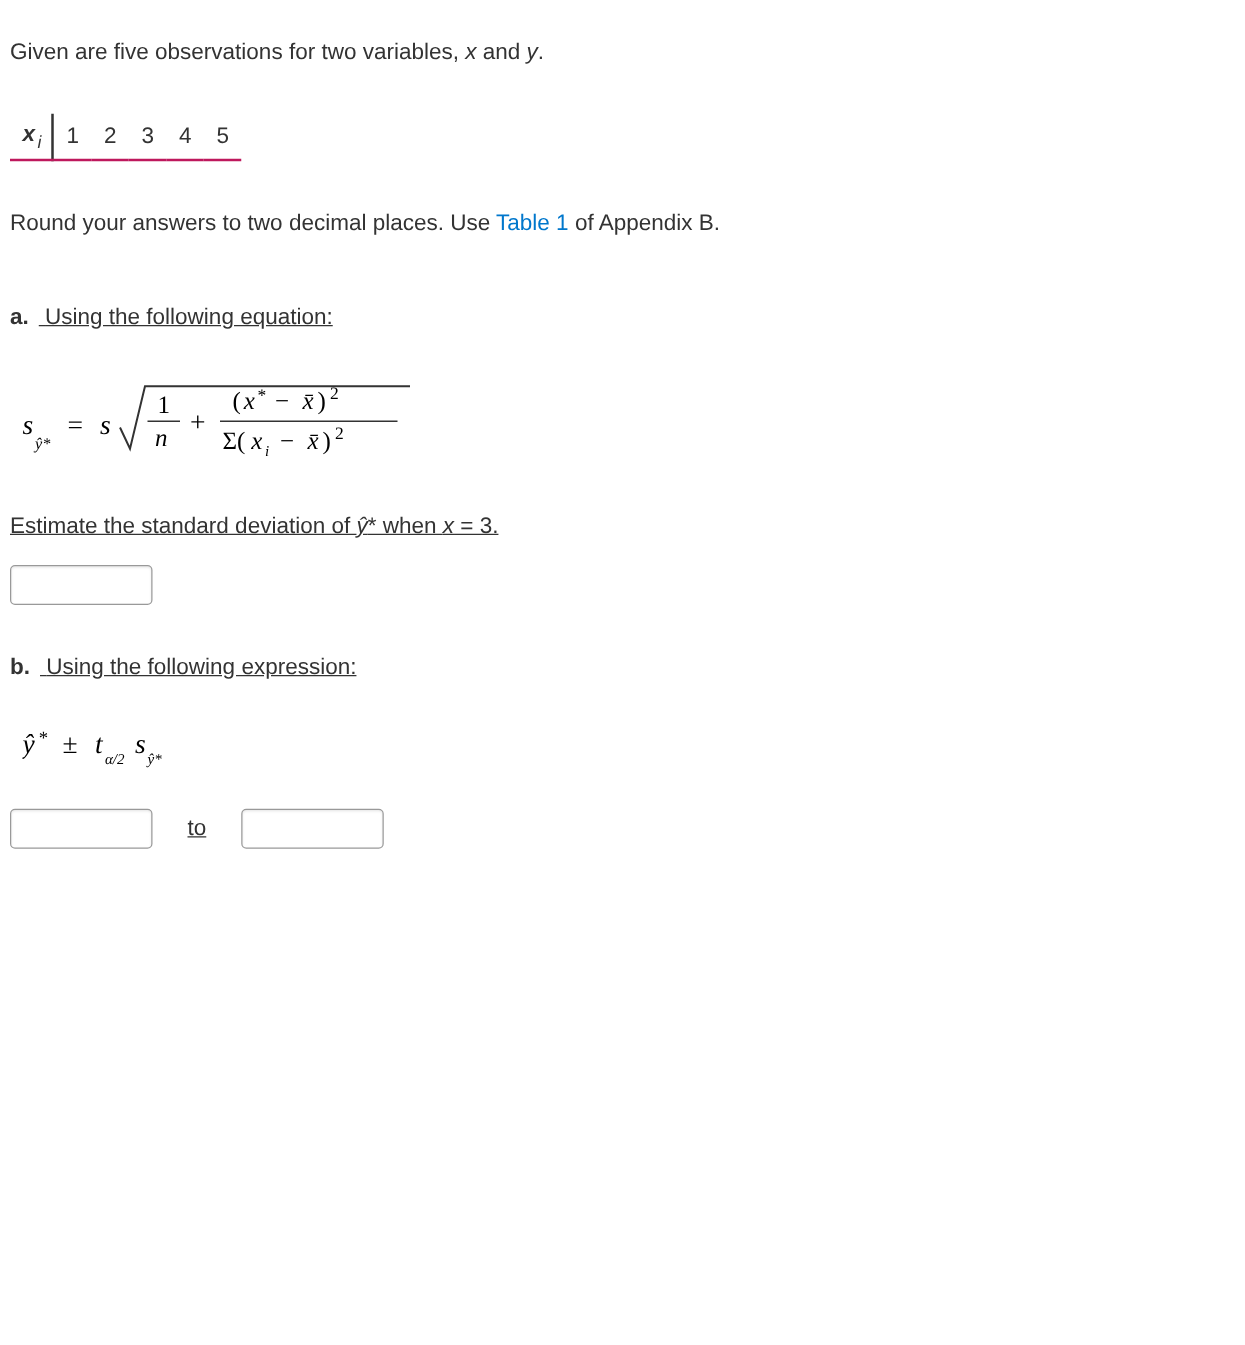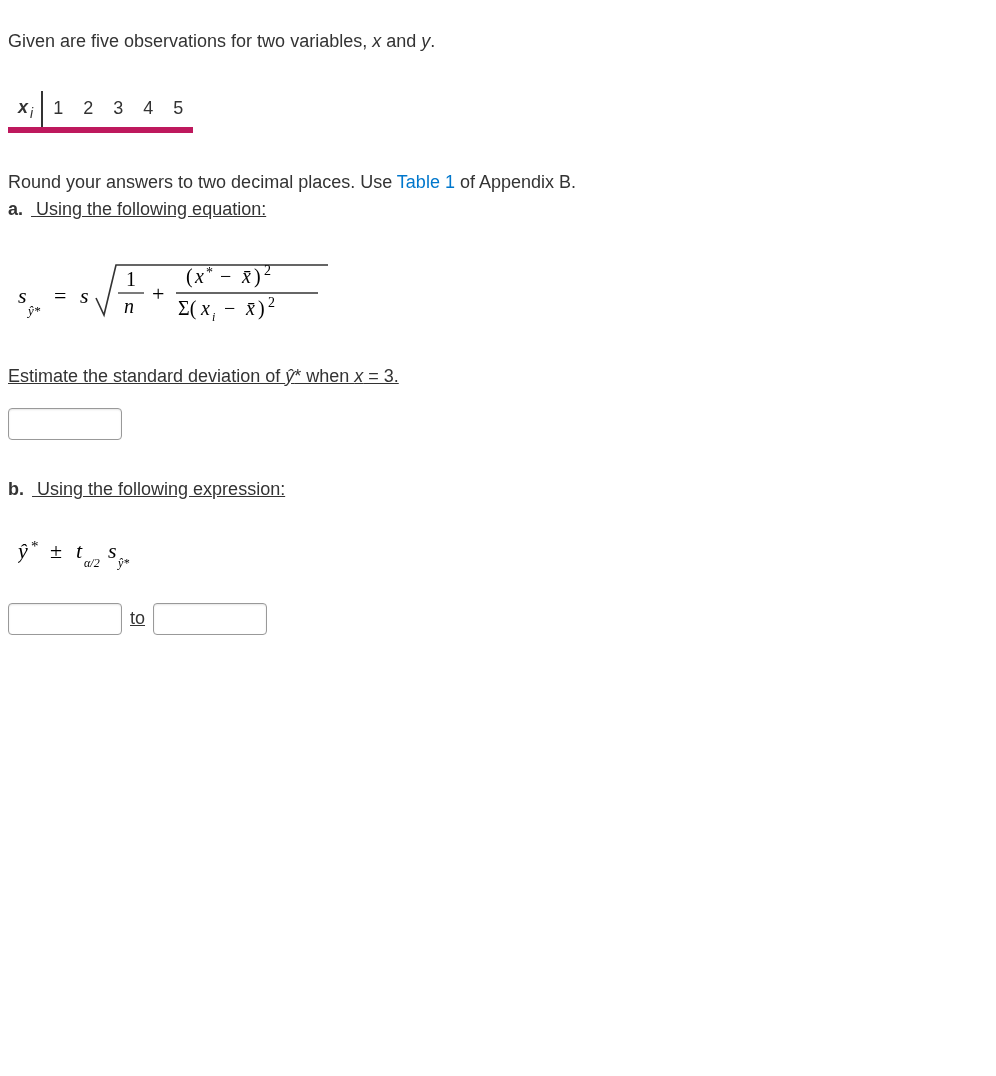--- a/index.html
+++ b/index.html
@@ -27,30 +27,31 @@
       text-align: center;
       font-size: 18px;
     }
     .data-table .row-header {
       font-style: italic;
       font-weight: bold;
       border-right: 2px solid #333;
       padding-right: 8px;
     }
     .data-table tr:first-child td {
-      border-bottom: 6px solid #be185d;
+      border-bottom: 2px solid #be185d;
     }
     .data-table .sub-i {
       font-style: italic;
       font-weight: normal;
       font-size: 14px;
       vertical-align: sub;
       margin-left: 2px;
     }
     .instructions {
+      margin-bottom: 48px;
     }
     .link {
       color: #0077cc;
     }
     .part {
       margin-bottom: 36px;
       text-decoration: underline;
     }
     .part-label {
       font-weight: bold;
@@ -74,21 +75,21 @@
       border-radius: 4px;
       padding: 4px 6px;
       font-size: 16px;
       width: 100px;
       height: 22px;
       box-shadow: inset 0 1px 2px rgba(0,0,0,0.1);
     }
     .answer-row {
       display: flex;
       align-items: center;
-      gap: 4px;
+      gap: 24px;
       margin-top: 24px;
     }
     .to-label {
       margin: 0 4px;
     }
     .italic {
       font-style: italic;
     }
   </style>
 </head>

